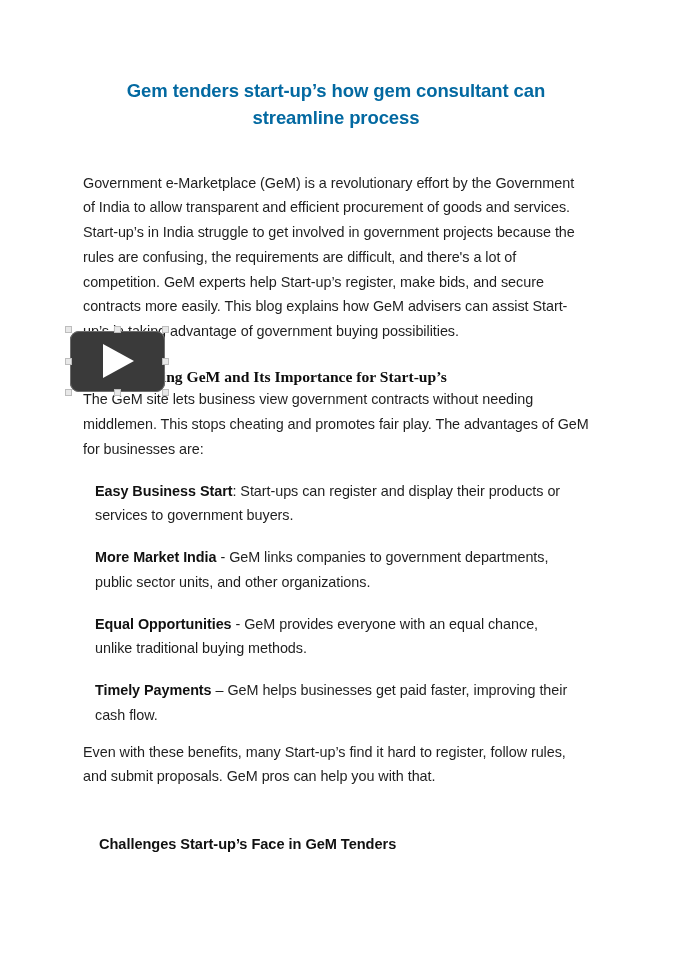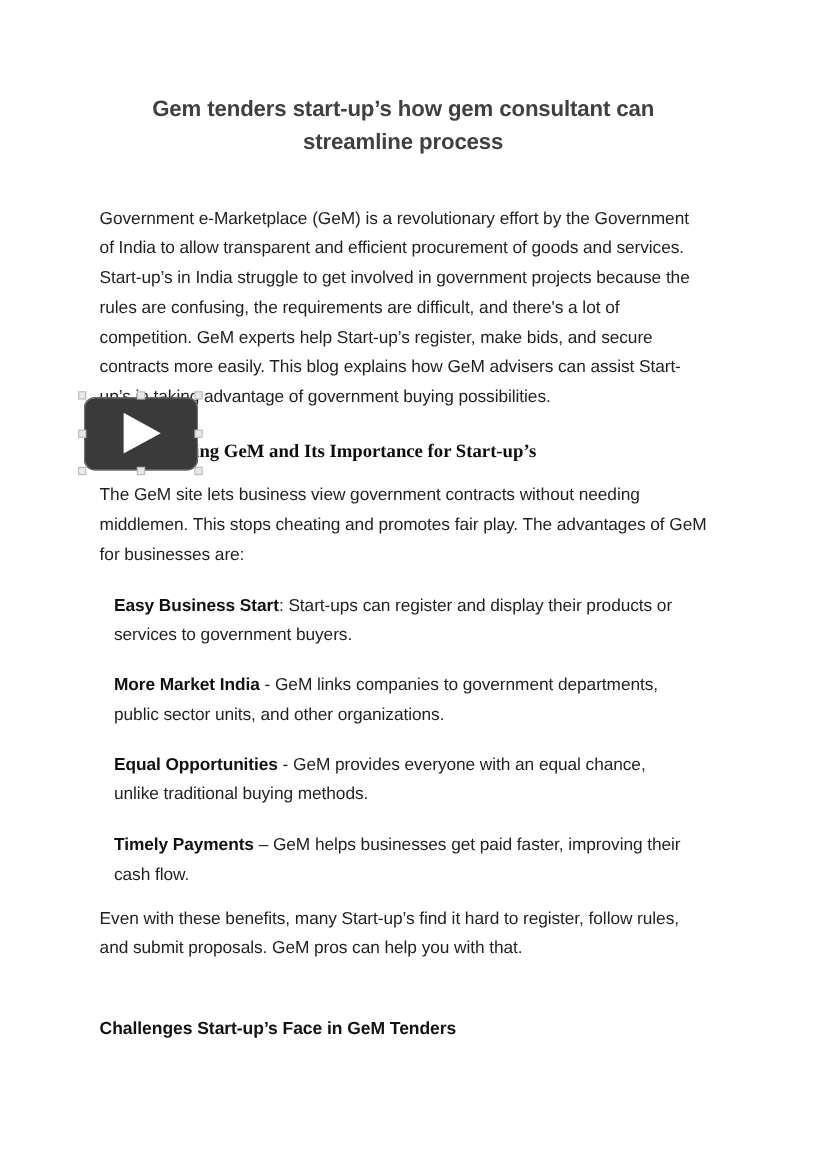--- a/index.html
+++ b/index.html
@@ -31,53 +31,53 @@
 
   
   .doc-title {
     margin: 0;
     padding-top: 78px;
     font-family: "Liberation Sans", sans-serif;
     font-size: 18.5px;
     font-weight: bold;
     line-height: 1.45;
     text-align: center;
-    color: #404040;
+    color: #0369a1;
     letter-spacing: -0.1px;
   }
 
   
   .para {
     margin: 0;
     font-size: 14.4px;
     line-height: 1.72;
     color: #1f1f1f;
     text-align: left;
     letter-spacing: -0.05px;
   }
   .para-intro { margin-top: 39px; }
-  .para-sub   { margin-top: 14px; }
+  .para-sub   { }
   .para-after { }
 
   
   .heading-serif {
     margin: 0;
     margin-top: 23px;
     font-family: "Liberation Serif", serif;
     font-size: 15.6px;
     font-weight: bold;
     line-height: 1.3;
     color: #0d0d0d;
     position: relative;
     z-index: 1;
   }
 
   
   .heading-sans {
-    margin: 0;
+    margin: 16px;
     margin-top: 45px;
     font-family: "Liberation Sans", sans-serif;
     font-size: 14.6px;
     font-weight: bold;
     line-height: 1.5;
     color: #111111;
     letter-spacing: -0.05px;
   }
 
   

